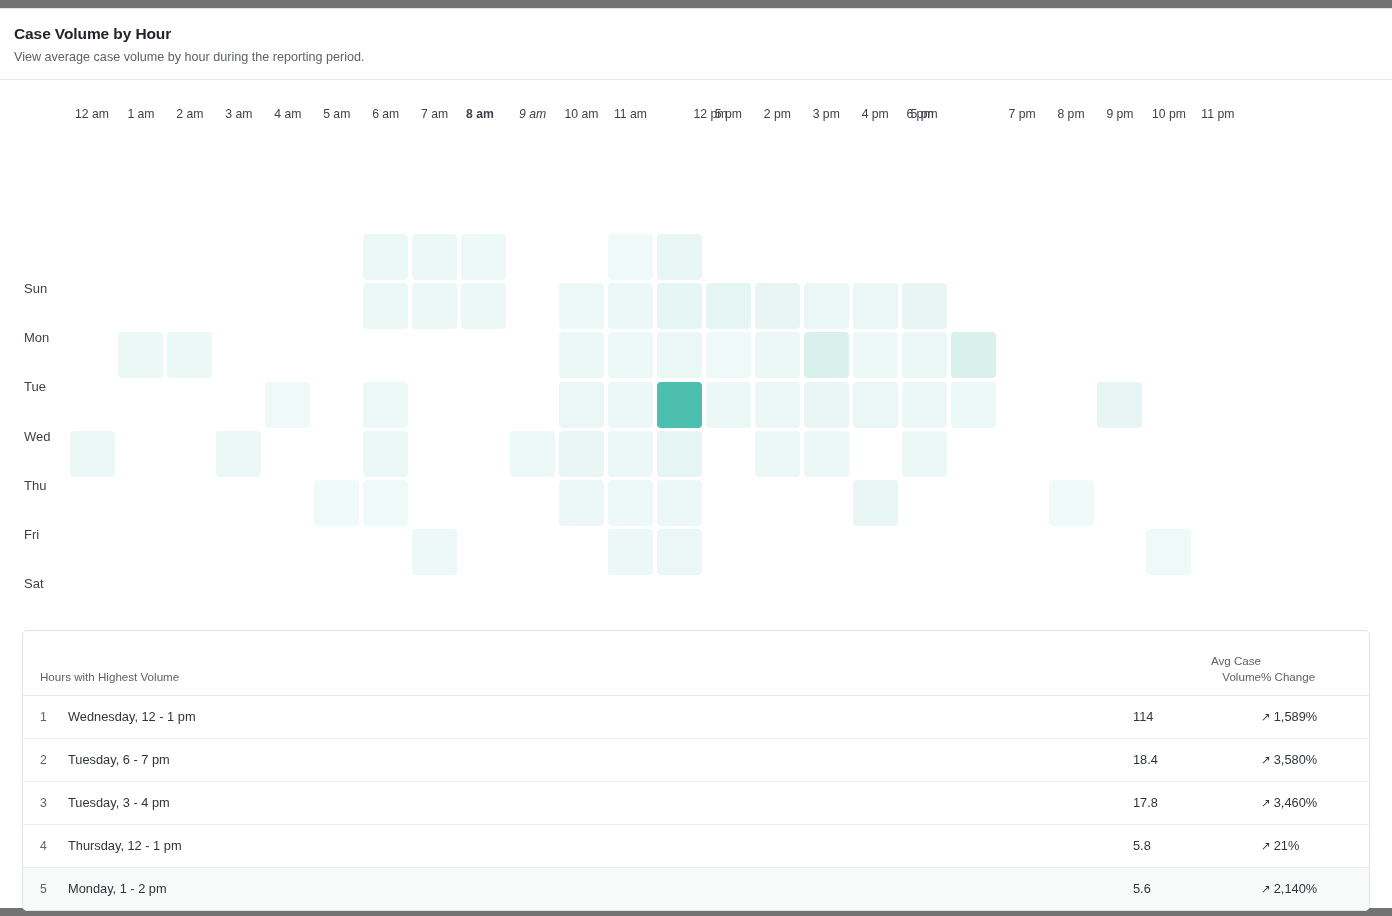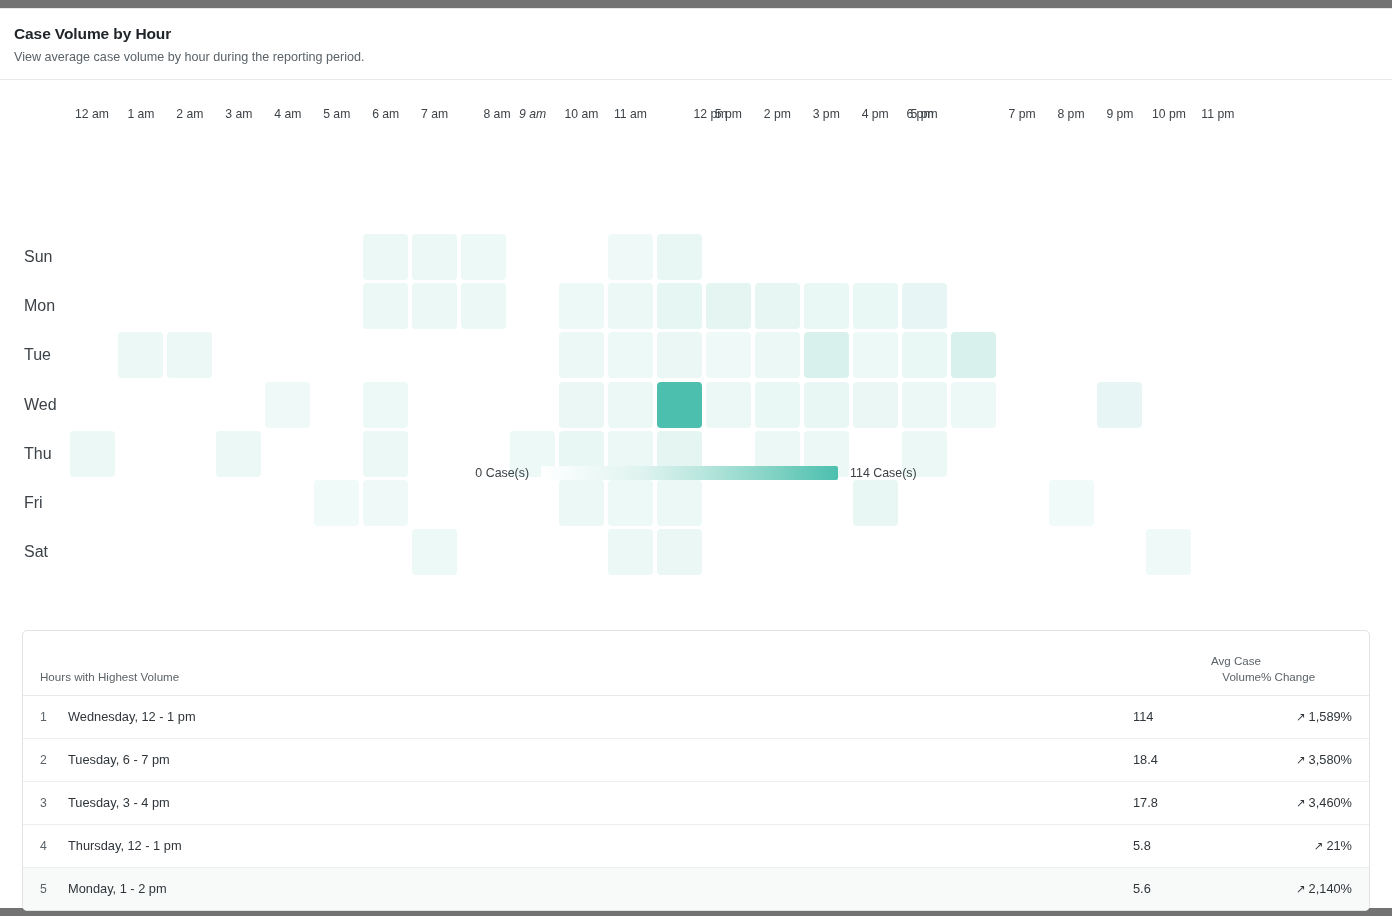--- a/index.html
+++ b/index.html
@@ -68,24 +68,25 @@
     top: 0;
     font-size: 12.2px;
     color: #3c4247;
     transform: translateX(-50%);
     white-space: nowrap;
     line-height: 20px;
   }
 
   .day-label {
     position: absolute;
-    font-size: 16px;
+    font-size: 13px;
     color: #3c4247;
     line-height: 14px;
     white-space: nowrap;
+    margin-top: 32px;
   }
 
   .cell {
     position: absolute;
     border-radius: 4px;
   }
 
   
   .legend {
     position: relative;
@@ -145,21 +146,21 @@
 
   td.c-rank {
     width: 40px;
     text-align: left;
     padding-left: 17px;
     color: #5b6268;
     font-size: 12.2px;
   }
   td.c-title { text-align: left; padding-left: 5px; }
   td.c-vol   { text-align: left; color: #2f353a; }
-  td.c-chg   { text-align: right; padding-right: 17px; color: #2f353a; white-space: nowrap; }
+  td.c-chg   { text-align: left; padding-right: 17px; color: #2f353a; white-space: nowrap; }
   .arrow { display:inline-block; margin-right: 3px; font-size: 11.6px; color:#2f353a; }
 </style>
 </head>
 <body>
 
 <div id="page">
   <div class="sheet">
 
     <div class="hdr">
       <div class="hdr-title">Case Volume by Hour</div>
@@ -171,21 +172,21 @@
       <div class="heat">
         <div class="hour-labels" id="hour-labels">
             <span class="hour-label" style="left: 92px;">12 am</span>
             <span class="hour-label" style="left: 140.95px;">1 am</span>
             <span class="hour-label" style="left: 189.9px;">2 am</span>
             <span class="hour-label" style="left: 238.85px;">3 am</span>
             <span class="hour-label" style="left: 287.8px;">4 am</span>
             <span class="hour-label" style="left: 336.75px;">5 am</span>
             <span class="hour-label" style="left: 385.7px;">6 am</span>
             <span class="hour-label" style="left: 434.65px;">7 am</span>
-            <span class="hour-label" style="left: 497px;">8 am</span>
+            <span class="hour-label" style="left: 480px; font-weight: bold;">8 am</span>
             <span class="hour-label" style="left: 532.55px; font-style: italic;">9 am</span>
             <span class="hour-label" style="left: 581.5px;">10 am</span>
             <span class="hour-label" style="left: 630.45px;">11 am</span>
             <span class="hour-label" style="left: 679.4px; margin-left: 31px;">12 pm</span>
             <span class="hour-label" style="left: 728.35px;">5 pm</span>
             <span class="hour-label" style="left: 777.3px;">2 pm</span>
             <span class="hour-label" style="left: 826.25px;">3 pm</span>
             <span class="hour-label" style="left: 875.2px;">4 pm</span>
             <span class="hour-label" style="left: 924.15px;">5 pm</span>
             <span class="hour-label" style="left: 920px;">6 pm</span>
@@ -261,27 +262,20 @@
             <div class="cell" title="Fri 12 pm: 0.6 Case(s)" style="left: 656.9px; top: 376px; width: 45px; height: 46px; background: rgb(235, 248, 246);"></div>
             <div class="cell" title="Fri 4 pm: 0.9 Case(s)" style="left: 852.7px; top: 376px; width: 45px; height: 46px; background: rgb(233, 247, 244);"></div>
             <div class="cell" title="Fri 8 pm: 0.2 Case(s)" style="left: 1048.5px; top: 376px; width: 45px; height: 46px; background: rgb(240, 250, 249);"></div>
             <div class="cell" title="Sat 7 am: 0.4 Case(s)" style="left: 412.15px; top: 425.2px; width: 45px; height: 46px; background: rgb(237, 249, 247);"></div>
             <div class="cell" title="Sat 11 am: 0.6 Case(s)" style="left: 607.95px; top: 425.2px; width: 45px; height: 46px; background: rgb(235, 248, 246);"></div>
             <div class="cell" title="Sat 12 pm: 0.7 Case(s)" style="left: 656.9px; top: 425.2px; width: 45px; height: 46px; background: rgb(234, 247, 245);"></div>
             <div class="cell" title="Sat 10 pm: 0.3 Case(s)" style="left: 1146.4px; top: 425.2px; width: 45px; height: 46px; background: rgb(239, 249, 248);"></div>
           </div>
       </div>
 
-      <div class="legend">
-        <div class="legend-inner">
-          <span class="legend-txt">0 Case(s)</span>
-          <span class="legend-bar"></span>
-          <span class="legend-txt">114 Case(s)</span>
-        </div>
-      </div>
     </div>
 
     <div class="card">
       <table>
         <thead>
           <tr>
             <th class="c-title" colspan="2">Hours with Highest Volume</th>
             <th class="c-vol">
               <span>Avg Case</span><br>
               <span>Volume</span>

